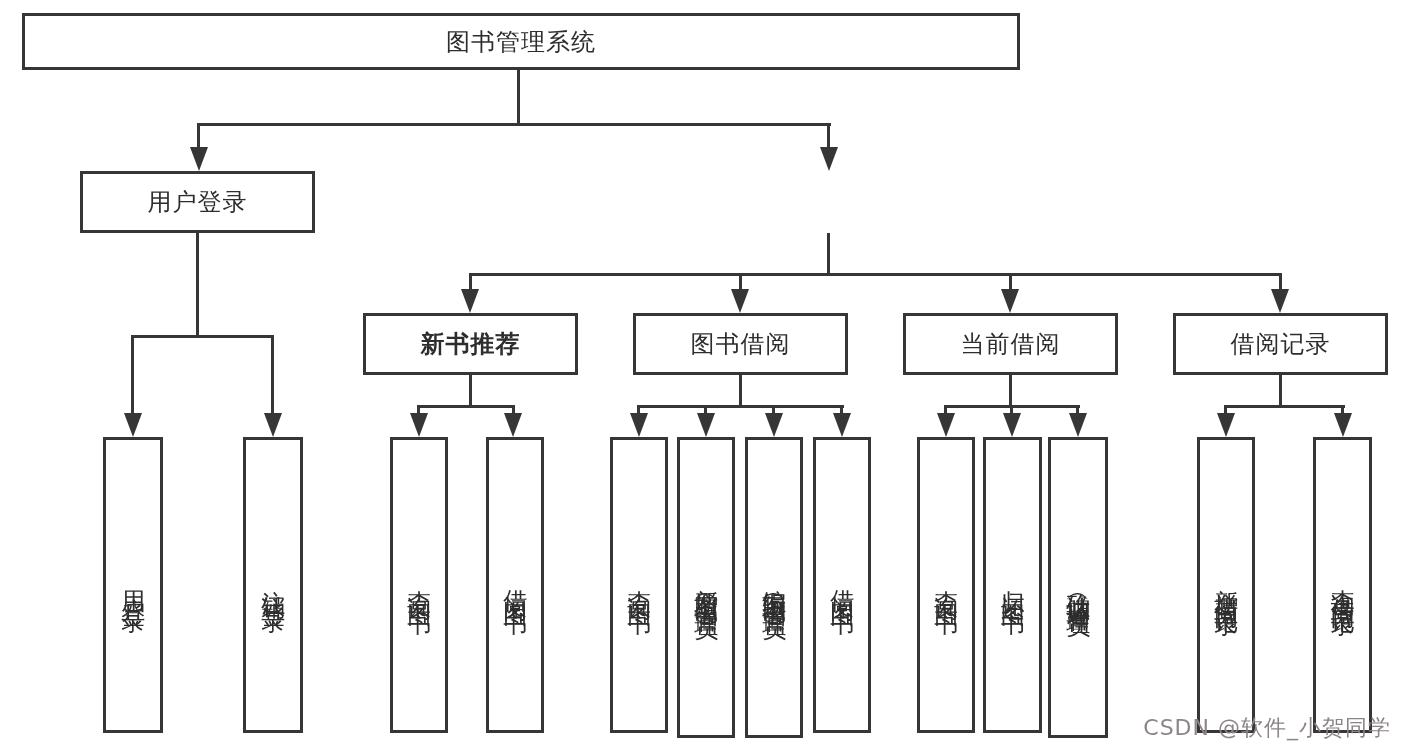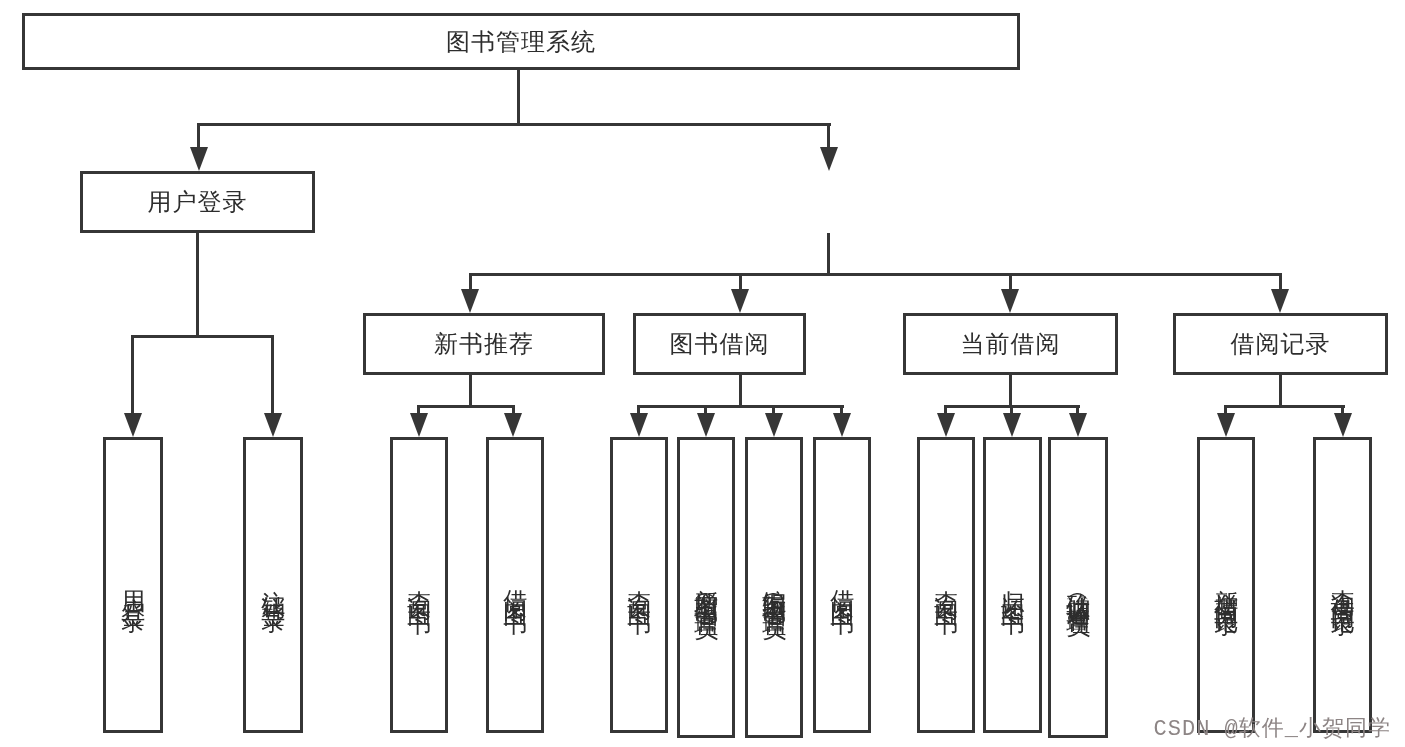--- a/index.html
+++ b/index.html
@@ -50,21 +50,20 @@
     border-right: 9px solid transparent;
     border-top: 24px solid var(--line-color);
   }
   .watermark {
     position: absolute;
     right: 14px; bottom: 4px;
     font-size: 22px;
     color: var(--wm-color);
     z-index: 10;
     letter-spacing: 1px;
-    font-family: Liberation Mono, monospace;
   }
 </style>
 </head>
 <body>
 
 <div class="canvas">
 
   <div class="node" style="left:22px; top:13px; width:998px; height:57px;">
     <span>图书管理系统</span>
   </div>
@@ -91,24 +90,24 @@
   <div class="line" style="left:469px; top:273px; width:813px; height:3px;"></div>
   <div class="line" style="left:469px; top:273px; width:3px; height:18px;"></div>
   <div class="arrow" style="left:461px; top:289px;"></div>
   <div class="line" style="left:739px; top:273px; width:3px; height:18px;"></div>
   <div class="arrow" style="left:731px; top:289px;"></div>
   <div class="line" style="left:1009px; top:273px; width:3px; height:18px;"></div>
   <div class="arrow" style="left:1001px; top:289px;"></div>
   <div class="line" style="left:1279px; top:273px; width:3px; height:18px;"></div>
   <div class="arrow" style="left:1271px; top:289px;"></div>
 
-  <div class="node" style="left:363px; top:313px; width:242px; height:62px;">
+  <div class="node" style="left:363px; top:313px; width:215px; height:62px;font-weight:bold;">
     <span>新书推荐</span>
   </div>
-  <div class="node" style="left:633px; top:313px; width:173px; height:62px;">
+  <div class="node" style="left:633px; top:313px; width:215px; height:62px;">
     <span>图书借阅</span>
   </div>
   <div class="node" style="left:903px; top:313px; width:215px; height:62px;">
     <span>当前借阅</span>
   </div>
   <div class="node" style="left:1173px; top:313px; width:215px; height:62px;">
     <span>借阅记录</span>
   </div>
 
   <div class="line" style="left:469px; top:375px; width:3px; height:30px;"></div>

